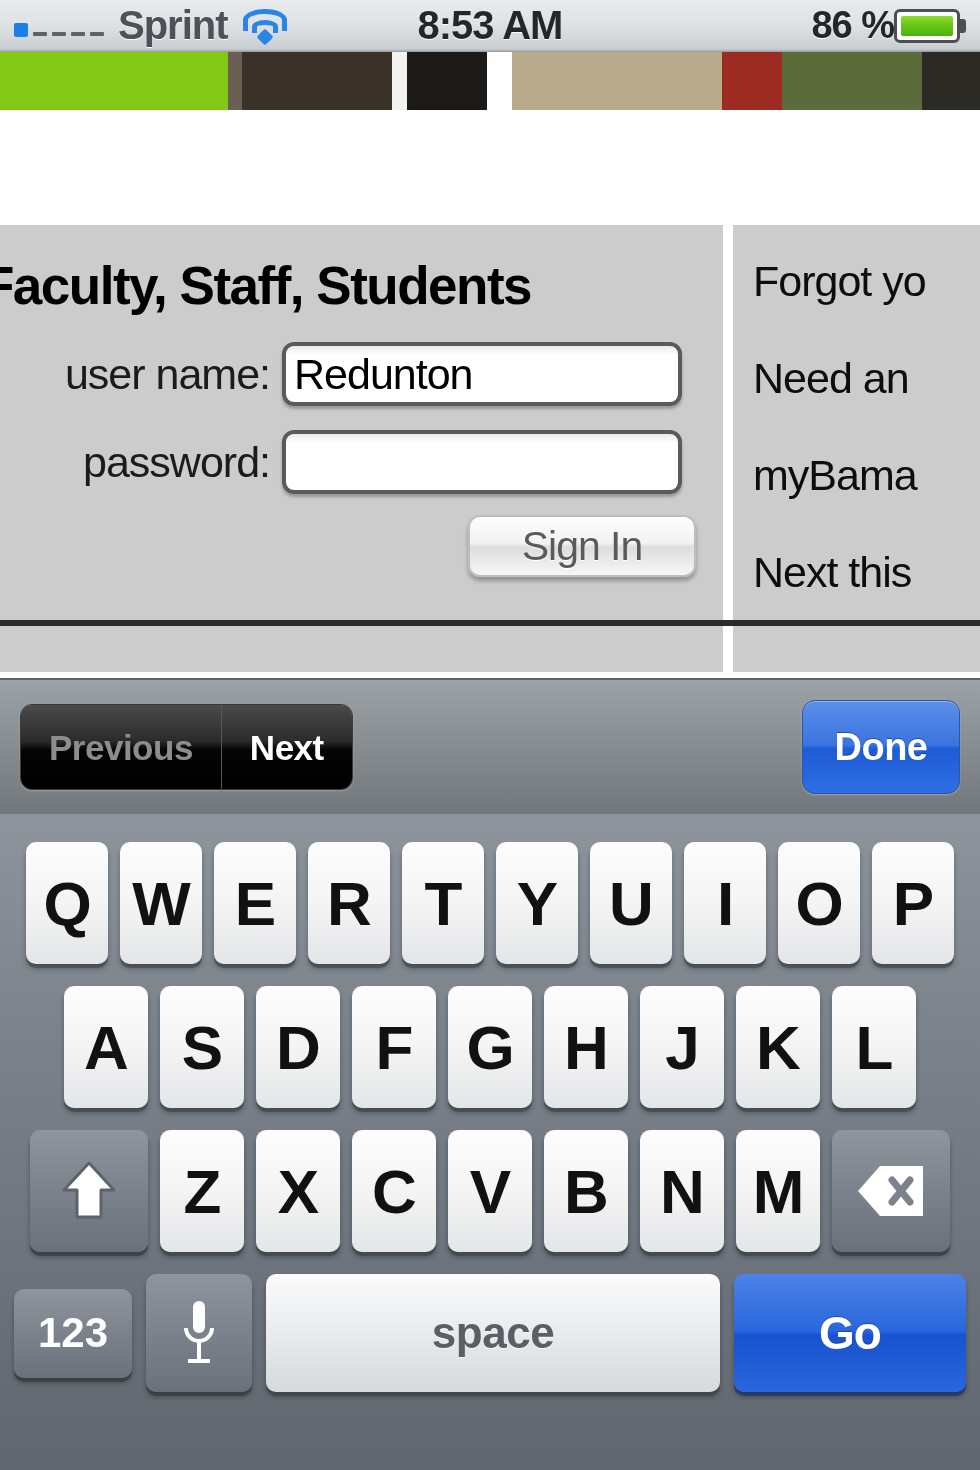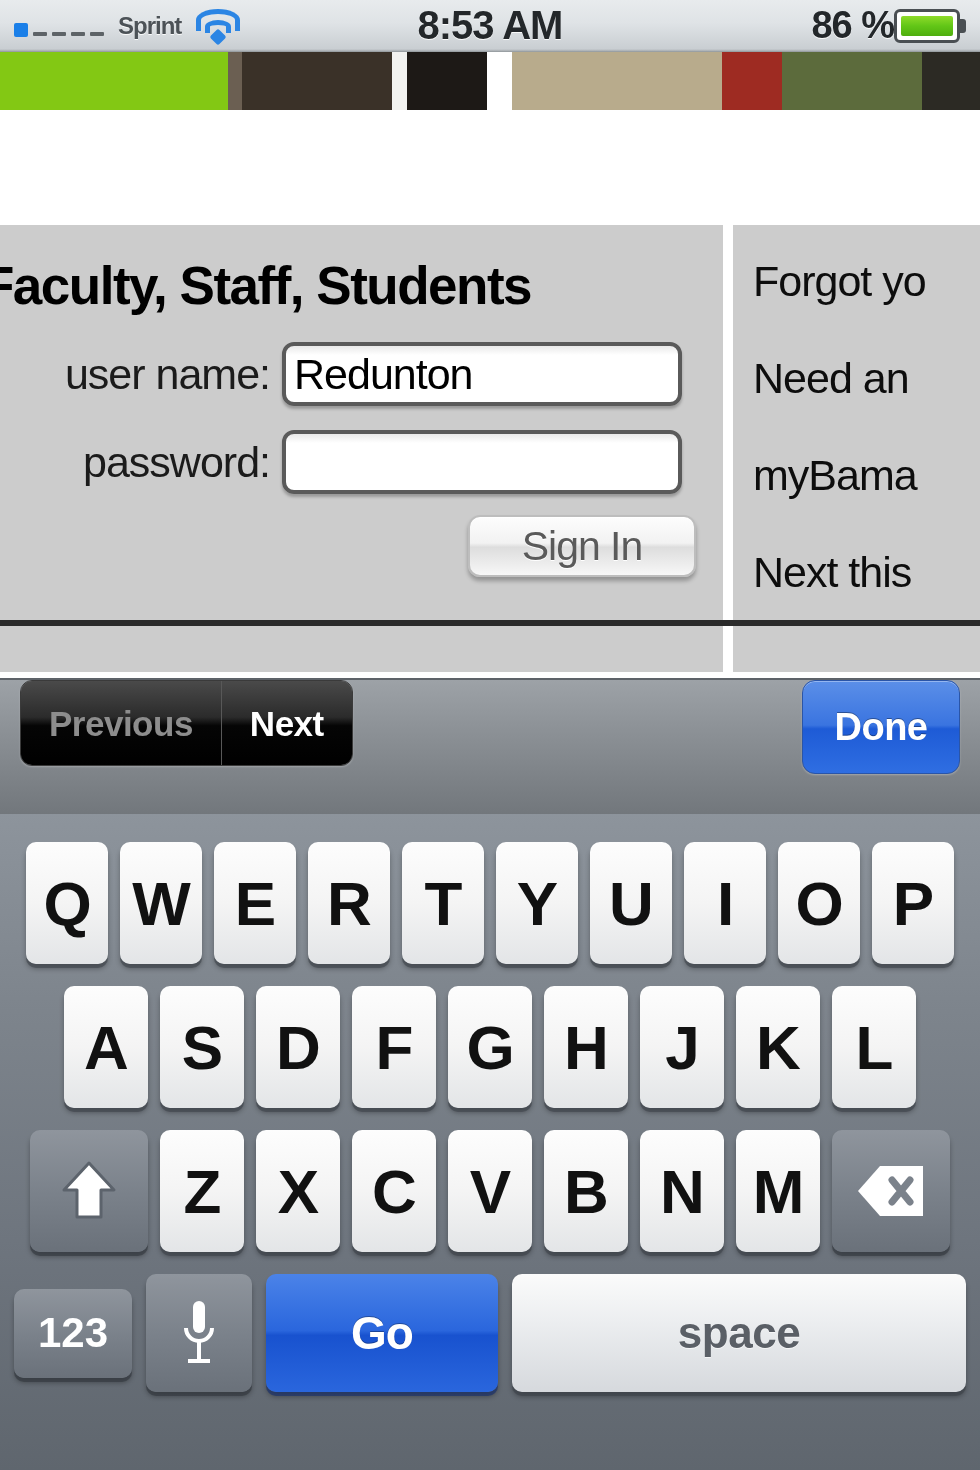--- a/index.html
+++ b/index.html
@@ -16,21 +16,21 @@
     position:absolute; left:0; top:0; width:980px; height:52px;
     background:linear-gradient(to bottom,#e8ebed 0%,#dfe3e6 45%,#c9ced2 96%,#a9aeb2 100%);
     border-bottom:1px solid #9aa0a4;
     display:flex; align-items:center;
   }
   #status-left{ display:flex; align-items:center; gap:14px; padding-left:14px; }
   .sig-dots{ display:flex; align-items:flex-end; gap:5px; height:22px; }
   .sig-dot{ width:14px; height:14px; border-radius:2px; background:#1a7fe8; }
   .sig-dot.off{ height:4px; background:#5d6367; border-radius:1px; margin-bottom:1px; }
   #carrier{
-    font-size:24px; font-weight:bold; color:#4c5257;
+    font-size:40px; font-weight:bold; color:#4c5257;
     letter-spacing:-1px; text-shadow:0 1px 0 rgba(255,255,255,.85);
   }
   .wifi{ position:relative; width:46px; height:34px; }
   .wifi span{
     position:absolute; left:50%; transform:translateX(-50%);
     border:5px solid #2b85e4; border-bottom:none; border-radius:50% 50% 0 0;
   }
   .wifi .a1{ width:44px; height:22px; top:0; }
   .wifi .a2{ width:26px; height:13px; top:11px; }
   .wifi .a3{
@@ -129,21 +129,21 @@
   #web-bottom-border{
     position:absolute; left:0; top:620px; width:980px; height:6px;
     background:#2a2a2a;
   }
 
   
   #accessory{
     position:absolute; left:0; top:678px; width:980px; height:136px;
     background:linear-gradient(to bottom,#9da2a7 0%,#8b9095 40%,#72777c 100%);
     border-top:2px solid #5d6268;
-    display:flex; align-items:flex-start; padding:0 20px;
+    display:flex; align-items:center; padding:0 20px;
   }
   #prevnext{
     display:flex; height:86px; border-radius:12px; overflow:hidden;
     border:1px solid #3a3a3a;
     box-shadow:0 1px 2px rgba(255,255,255,.25);
   }
   .pn-btn{
     display:flex; align-items:center; justify-content:center;
     padding:0 28px; height:86px;
     background:linear-gradient(to bottom,#4a4a4a 0%,#2b2b2b 42%,#050505 52%,#000 100%);
@@ -351,19 +351,19 @@
     <div class="krow r4">
       <div class="key dark" id="key-123">123</div>
       <div class="key dark" id="key-mic">
         <svg class="mic-icon" viewBox="0 0 36 72">
           <rect x="12" y="4" width="12" height="32" rx="6" fill="#ffffff"></rect>
           <path d="M5 31 a13 13 0 0 0 26 0" fill="none" stroke="#ffffff" stroke-width="4"></path>
           <line x1="18" y1="44" x2="18" y2="62" stroke="#ffffff" stroke-width="4"></line>
           <line x1="7" y1="64" x2="29" y2="64" stroke="#ffffff" stroke-width="4"></line>
         </svg>
       </div>
+      <div class="key" id="key-space">space</div>
       <div class="key" id="key-go">Go</div>
-      <div class="key" id="key-space">space</div>
     </div>
 
   </div>
 
 </div>
 
 </body></html>

